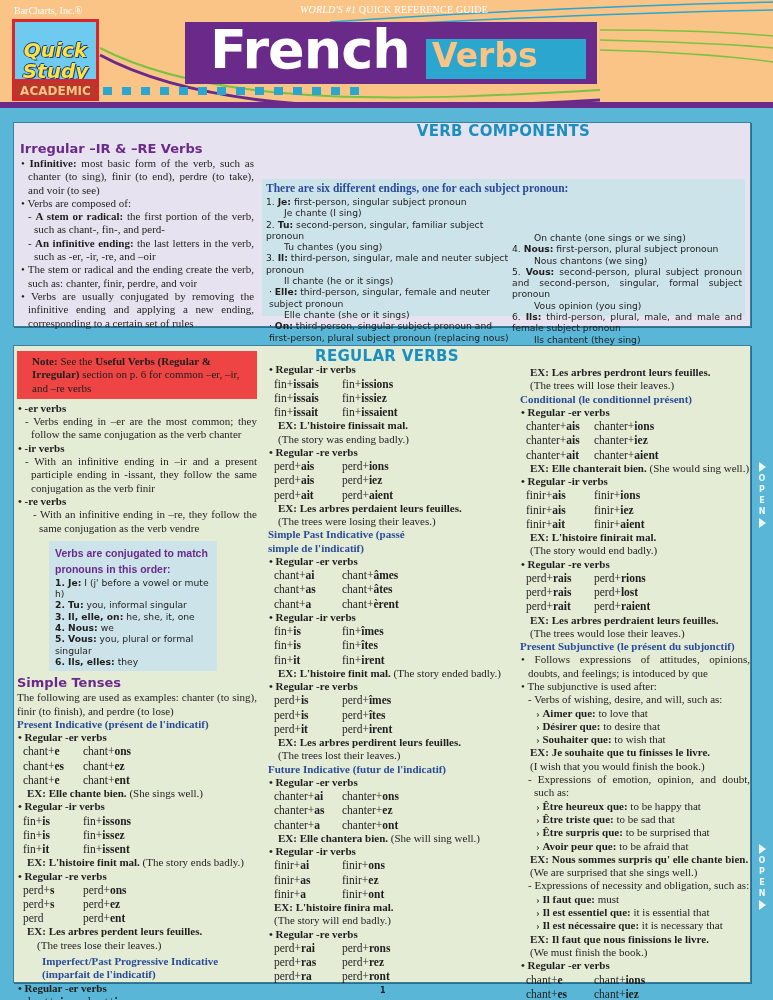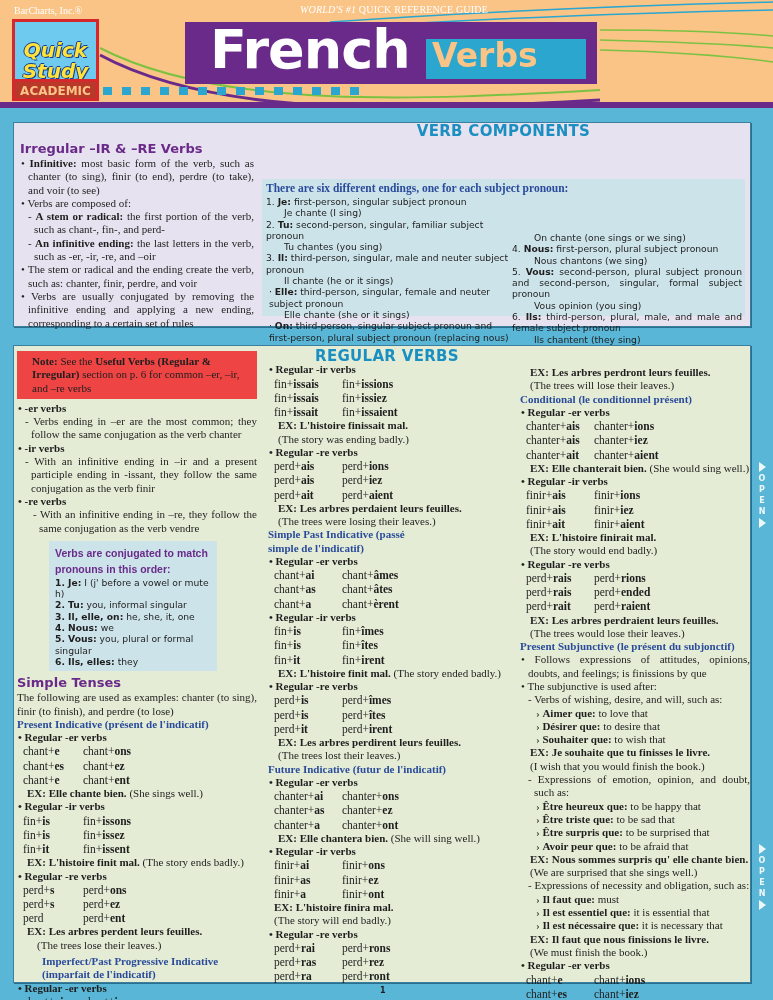--- a/index.html
+++ b/index.html
@@ -326,29 +326,29 @@
       <span><span>finir+</span><b>aient</b></span>
   </div>
   <div class="ex b">EX: L'histoire finirait mal.</div>
   <div class="ex2">(The story would end badly.)</div>
 
   <div class="bul b">• <span>Regular -re verbs</span></div>
   <div class="conj w">
     <span><span>perd+</span><b>rais</b></span>
       <span><span>perd+</span><b>rions</b></span>
     <span><span>perd+</span><b>rais</b></span>
-      <span><span>perd+</span><b>ended</b></span>
+      <span><span>perd+</span><b>lost</b></span>
     <span><span>perd+</span><b>rait</b></span>
       <span><span>perd+</span><b>raient</b></span>
   </div>
   <div class="ex b">EX: Les arbres perdraient leurs feuilles.</div>
   <div class="ex2">(The trees would lose their leaves.)</div>
 
   <div class="blue-h">Present Subjunctive (le présent du subjonctif)</div>
-  <div class="bul">• <span>Follows expressions of attitudes, opinions, doubts, and feelings; is finissions by que</span></div>
+  <div class="bul">• <span>Follows expressions of attitudes, opinions, doubts, and feelings; is intoduced by que</span></div>
   <div class="bul">• <span>The subjunctive is used after:</span></div>
   <div class="sub">- <span>Verbs of wishing, desire, and will, such as:</span></div>
   <div class="subsub">› <b>Aimer que:</b><span> to love that</span></div>
   <div class="subsub">› <b>Désirer que:</b><span> to desire that</span></div>
   <div class="subsub">› <b>Souhaiter que:</b><span> to wish that</span></div>
   <div class="ex b">EX: Je souhaite que tu finisses le livre.</div>
   <div class="ex2">(I wish that you would finish the book.)</div>
   <div class="sub">- <span>Expressions of emotion, opinion, and doubt, such as:</span></div>
   <div class="subsub">› <b>Être heureux que:</b><span> to be happy that</span></div>
   <div class="subsub">› <b>Être triste que:</b><span> to be sad that</span></div>

